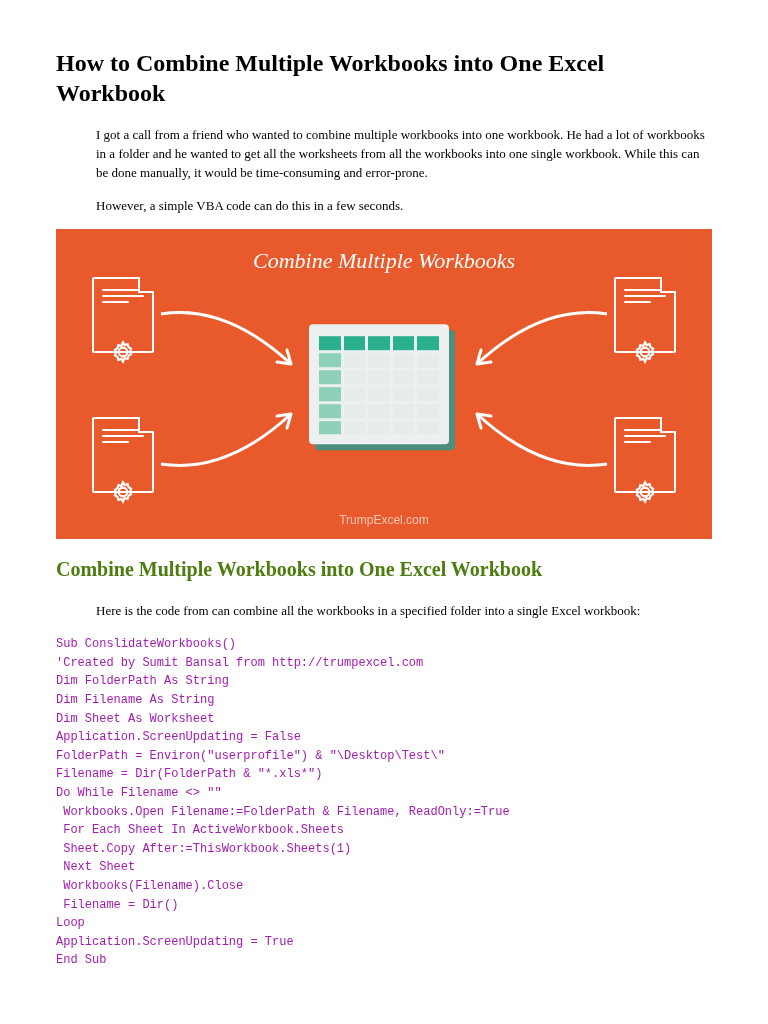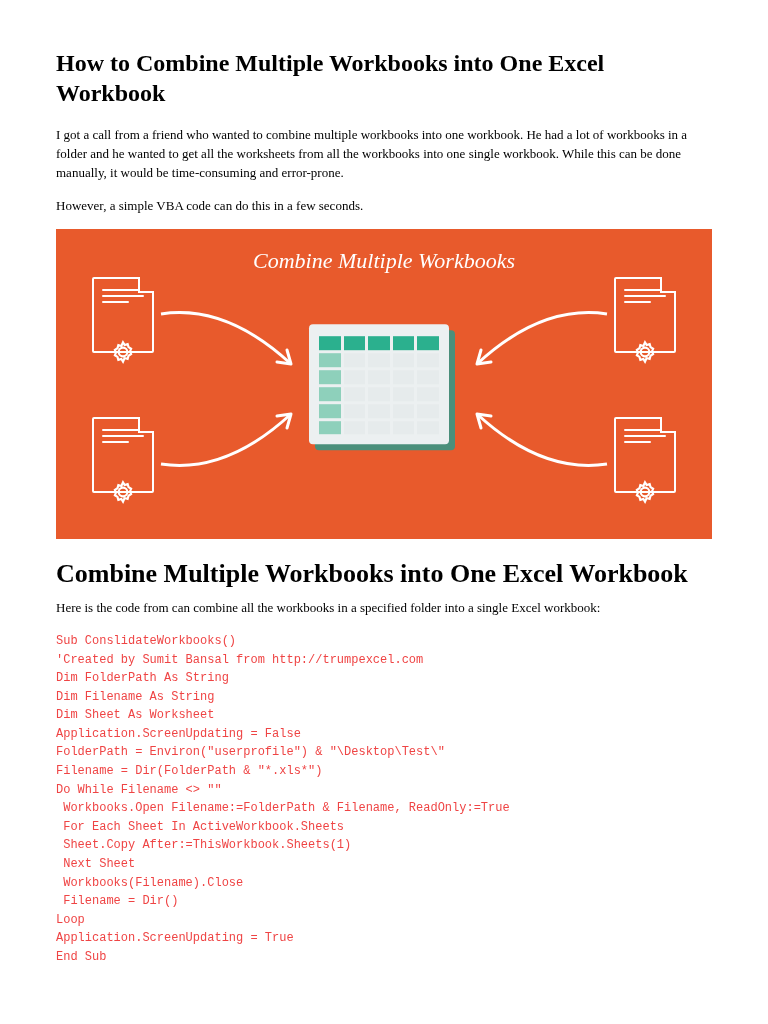--- a/index.html
+++ b/index.html
@@ -15,20 +15,21 @@
     h1 {
       font-family: 'Times New Roman', Times, serif;
       font-size: 24px;
       font-weight: bold;
       line-height: 1.25;
       margin-bottom: 18px;
     }
     .para {
       margin-bottom: 14px;
       font-size: 13px;
+      margin-left: 40px;
     }
     .hero {
       width: 100%;
       height: 310px;
       background: #e85a2c;
       margin: 10px 0 16px 0;
       position: relative;
       overflow: hidden;
     }
     .hero-title {
@@ -113,29 +114,29 @@
     .doc-bl { bottom: 46px; left: 36px; }
     .doc-tr { top: 48px; right: 36px; }
     .doc-br { bottom: 46px; right: 36px; }
     .arrow {
       position: absolute;
       stroke: #fff;
       stroke-width: 3;
       fill: none;
     }
     h2 {
-      color: #000000;
+      color: #4d7c0f;
       font-family: 'Times New Roman', Times, serif;
-      font-size: 26px;
+      font-size: 20px;
       font-weight: bold;
-      margin: 12px 0 6px 0;
+      margin: 12px 0 18px 0;
     }
     .code {
       font-family: 'Courier New', Courier, monospace;
-      color: #ef4444;
+      color: #a21caf;
       font-size: 12px;
       line-height: 1.55;
       white-space: pre;
     }
   </style>
 </head>
 <body>
 
 <h1>How to Combine Multiple Workbooks into One Excel Workbook</h1>
 
@@ -240,20 +241,21 @@
     </svg>
   <svg class="arrow" style="right:100px;top:70px" width="150" height="90">
       <path d="M145 15 Q 80 5 15 65"></path>
       <path d="M15 65 l14 -2 m-14 2 l4 -14" stroke-linecap="round"></path>
     </svg>
   <svg class="arrow" style="right:100px;bottom:60px" width="150" height="90">
       <path d="M145 75 Q 80 85 15 25"></path>
       <path d="M15 25 l14 2 m-14 -2 l4 14" stroke-linecap="round"></path>
     </svg>
 
+  <div class="hero-footer">TrumpExcel.com</div>
 </div>
 
 <h2>Combine Multiple Workbooks into One Excel Workbook</h2>
 
 <p class="para">Here is the code from can combine all the workbooks in a specified folder into a single Excel workbook:</p>
 
 <div class="code" id="code-block">Sub ConslidateWorkbooks()
 'Created by Sumit Bansal from http://trumpexcel.com
 Dim FolderPath As String
 Dim Filename As String

